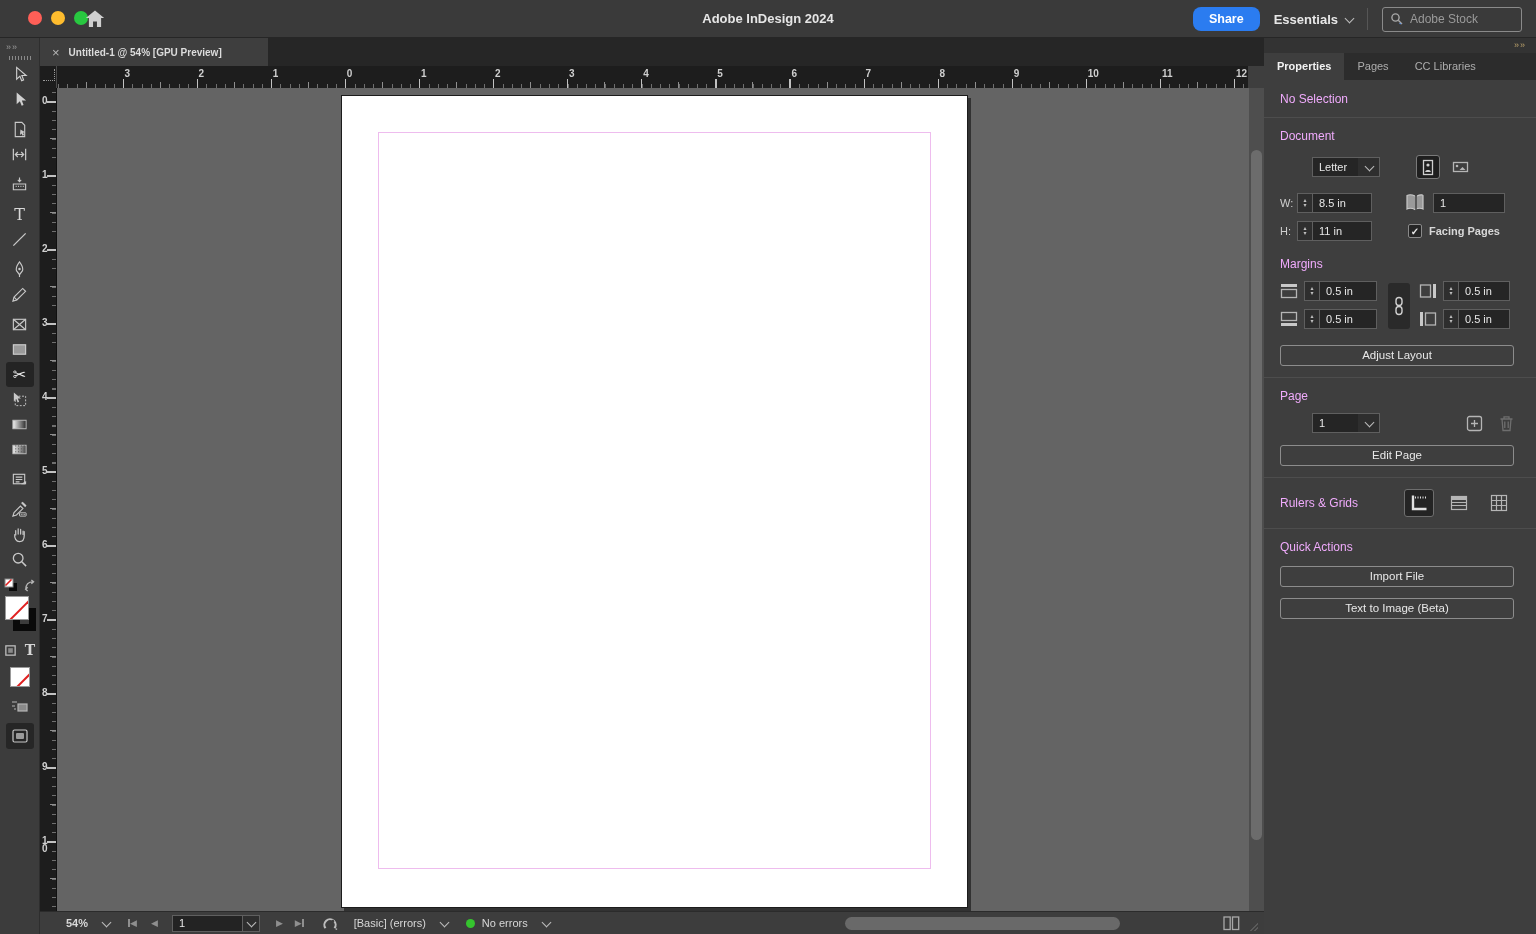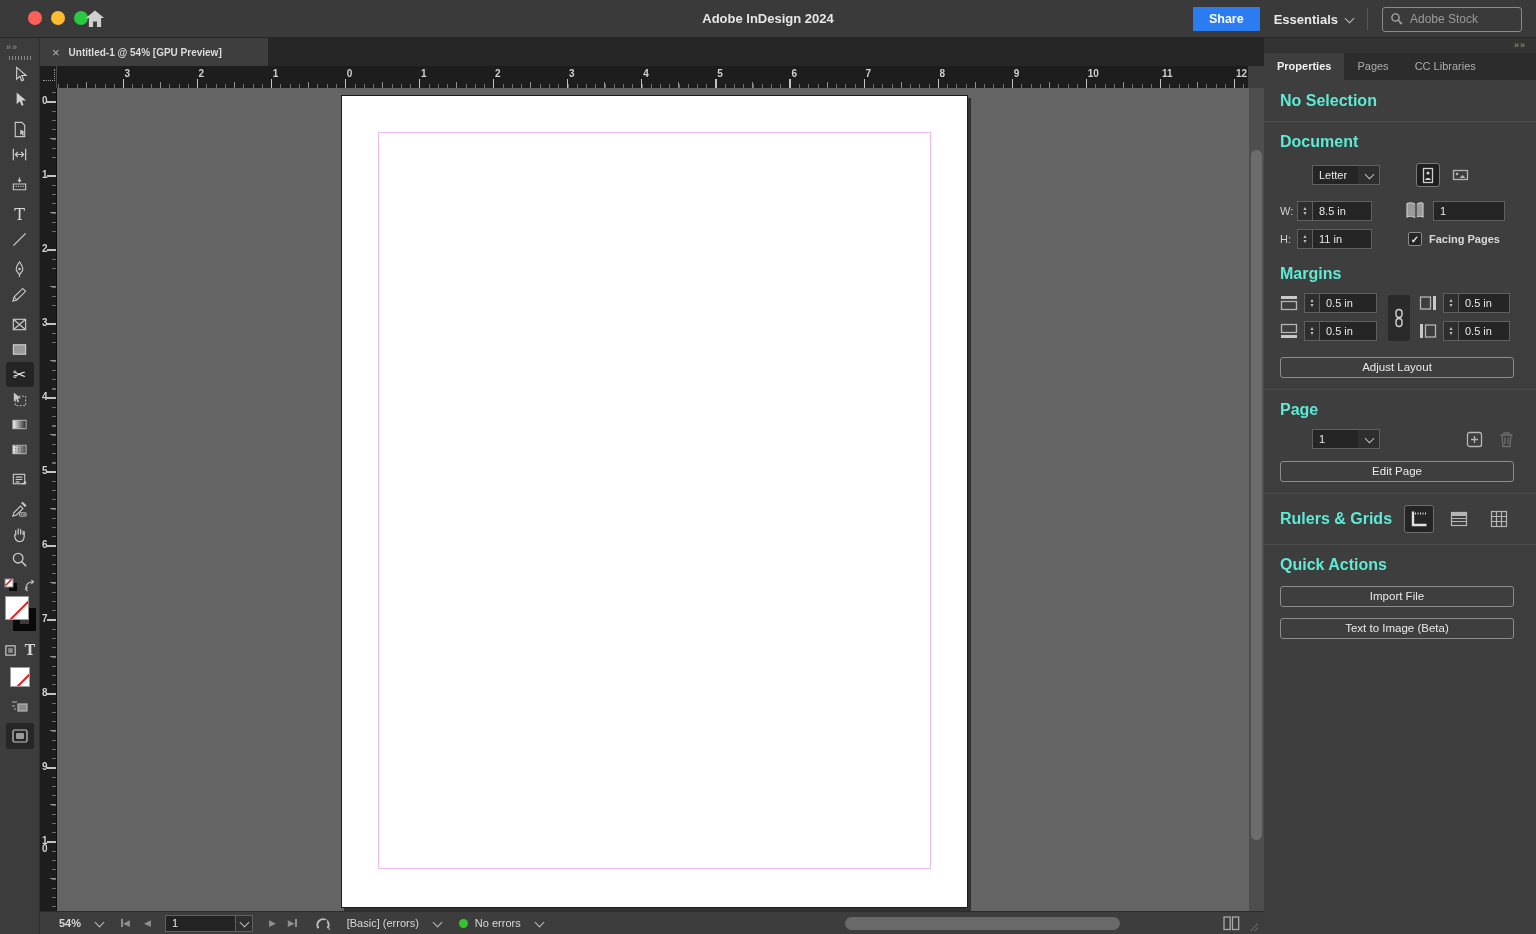--- a/index.html
+++ b/index.html
@@ -7,21 +7,21 @@
   body { position:relative; background:#3e3e3e; font-family:"Liberation Sans",sans-serif; -webkit-font-smoothing:antialiased; }
   svg { display:block; }
 
   
   .titlebar { position:absolute; top:0; left:0; width:1536px; height:38px; background:#3a3a3a; border-bottom:1px solid #262626; }
   .traffic { position:absolute; top:11px; left:28px; display:flex; gap:9px; }
   .tl { width:14px; height:14px; border-radius:50%; }
   .home { position:absolute; left:84px; top:8px; width:22px; height:22px; }
   .apptitle { position:absolute; top:0; left:0; right:0; height:38px; line-height:38px; text-align:center; color:#e6e6e6; font-size:13px; font-weight:bold; }
   .tb-right { position:absolute; right:14px; top:0; height:38px; display:flex; align-items:center; gap:14px; }
-  .share-btn { background:#2b7cf0; color:#fff; font-size:12.5px; font-weight:bold; border:none; border-radius:1px; height:24px; padding:0 16px; }
+  .share-btn { background:#2b7cf0; color:#fff; font-size:12.5px; font-weight:bold; border:none; border-radius:8px; height:24px; padding:0 16px; }
   .ws { display:flex; align-items:center; gap:7px; color:#e8e8e8; font-size:13px; font-weight:bold; }
   .vsep { width:1px; height:22px; background:#565656; }
   .stock { display:flex; align-items:center; gap:6px; border:1px solid #8a8a8a; border-radius:3px; height:25px; width:140px; padding:0 7px; }
   .stock input { background:transparent; border:none; outline:none; color:#ddd; font-size:12px; width:92px; }
   .stock input::placeholder { color:#9a9a9a; }
   .chev { width:8px; height:8px; position:relative; }
   .chev::before { content:''; position:absolute; left:1px; top:0px; width:6px; height:6px; border-right:1.6px solid #bdbdbd; border-bottom:1.6px solid #bdbdbd; transform:rotate(45deg); }
 
   
   .toolbar { position:absolute; top:38px; left:0; width:40px; bottom:0; background:#3c3c3c; border-right:1px solid #2e2e2e; }
@@ -74,21 +74,21 @@
 
   
   .canvas { position:absolute; top:88px; left:40px; width:1224px; height:823px; background:#646464; overflow:hidden; }
   .page { position:absolute; left:301px; top:7px; width:627px; height:813px; background:#ffffff; border:1px solid #1c1c1c; box-shadow:3px 3px 0 rgba(10,10,10,0.55); }
   .marginbox { position:absolute; left:36px; top:36px; right:36px; bottom:38px; border:1px solid #eebcee; }
   .vtrack { position:absolute; right:0; top:0; width:15px; height:100%; background:#4e4e4e; }
   .vthumb { position:absolute; right:2px; top:62px; width:11px; height:690px; border-radius:6px; background:#6c6c6c; }
 
   
   .statusbar { position:absolute; top:911px; left:40px; width:1224px; height:23px; background:#3d3d3d; border-top:1px solid #2b2b2b; display:flex; align-items:center; color:#d8d8d8; font-size:11px; }
-  .statusbar .zoom { margin-left:19px; font-weight:bold; }
+  .statusbar .zoom { margin-left:26px; font-weight:bold; }
   .sb-chev { margin-left:14px; }
   .nav { color:#8f8f8f; font-size:9px; display:flex; align-items:center; }
   .nav .bar { width:2px; height:8px; background:#8f8f8f; }
   .pgfield { display:flex; margin-left:14px; }
   .pgfield input { width:70px; height:17px; background:#232323; border:1px solid #5f5f5f; border-right:none; color:#e8e8e8; font-size:11px; padding:0 6px; outline:none; }
   .pgfield .cbox { width:18px; height:17px; background:#2e2e2e; border:1px solid #5f5f5f; display:flex; align-items:center; justify-content:center; }
   .profile { margin-left:16px; }
   .gdot { width:9px; height:9px; border-radius:50%; background:#35c42e; margin-left:18px; }
   .hthumb { position:absolute; left:805px; top:5px; width:275px; height:13px; border-radius:7px; background:#696969; }
   .split { position:absolute; right:24px; top:4px; }
@@ -96,21 +96,21 @@
       linear-gradient(135deg, transparent 58%, #5a5a5a 58%, #5a5a5a 66%, transparent 66%, transparent 78%, #5a5a5a 78%, #5a5a5a 86%, transparent 86%); }
 
   
   .panel { position:absolute; top:38px; left:1264px; width:272px; bottom:0; background:#3e3e3e; }
   .p-strip { height:15px; background:#333333; position:relative; }
   .p-strip .exp { position:absolute; right:10px; top:2px; color:#b9a06a; font-size:9px; letter-spacing:1px; }
   .p-tabs { height:27px; background:#2c2c2c; display:flex; }
   .ptab { padding:0 13px; line-height:27px; font-size:11px; color:#adadad; }
   .ptab.active { background:#3e3e3e; color:#f2f2f2; font-weight:bold; }
   .pbody { padding:12px 22px 0 16px; color:#d8d8d8; font-size:11px; }
-  .phead { font-size:16px; font-weight:bold; color:#5eead4; }
+  .phead { font-size:12px; font-weight:normal; color:#f0abfc; }
   .pdiv { height:1px; background:#4d4d4d; margin:11px -22px 11px -16px; }
   .prow { display:flex; align-items:center; }
   .fld { background:#252525; border:1px solid #5f5f5f; height:20px; color:#e8e8e8; font-size:11px; padding:0 6px; display:flex; align-items:center; }
   input.fld { outline:none; }
   .combo { display:flex;padding-left:32px; }
   .combo .cbox { width:22px; height:20px; background:#2e2e2e; border:1px solid #5f5f5f; border-left:none; display:flex; align-items:center; justify-content:center; }
   .stp { width:15px; height:20px; background:#2e2e2e; border:1px solid #5f5f5f; border-right:none; display:flex; flex-direction:column; align-items:center; justify-content:center; color:#bfbfbf; font-size:6px; line-height:5px; }
   .lab { color:#cfcfcf; }
   .obtn { width:24px; height:24px; border-radius:3px; display:flex; align-items:center; justify-content:center; }
   .obtn.sel { background:#1f1f1f; border:1px solid #7a7a7a; }

